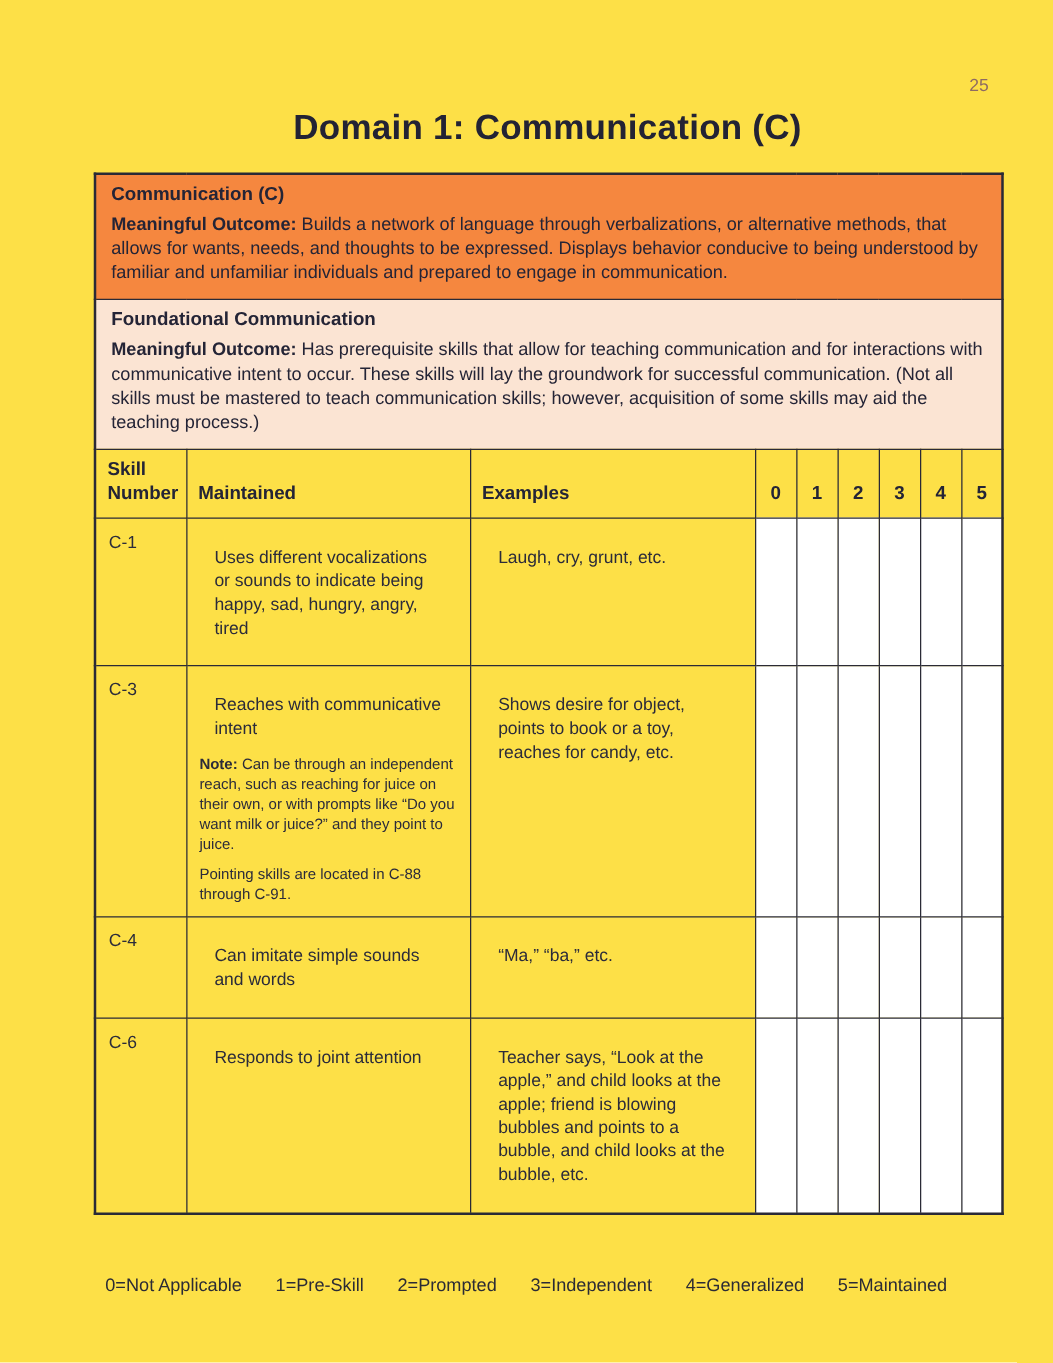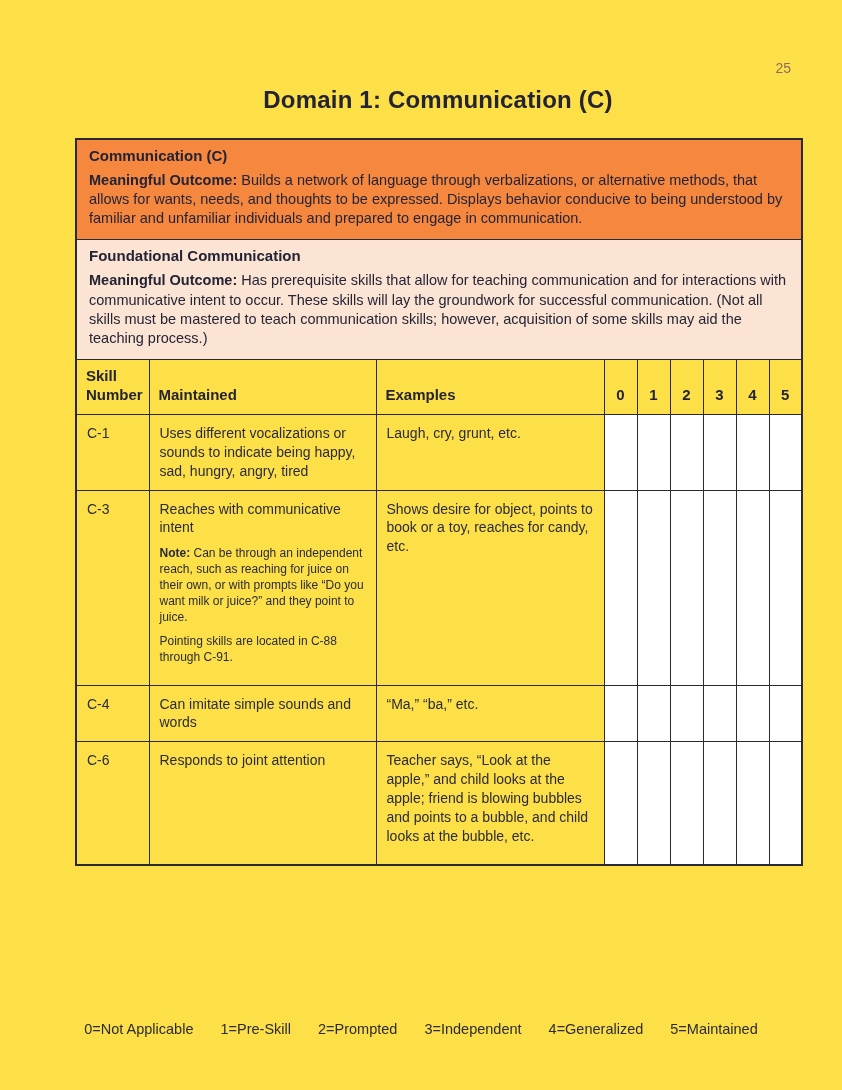--- a/index.html
+++ b/index.html
@@ -12,21 +12,21 @@
   .page { position: relative; width: 842px; height: 1090px; background: #fde047; overflow: hidden; }
 
   .page-number {
     position: absolute; top: 60px; right: 51px;
     font-size: 14px; color: #8e6b63;
   }
 
   .doc-title {
     position: absolute; top: 86px; left: 75px; width: 726px;
     margin: 0; text-align: center;
-    font-size: 24px; font-weight: bold; color: #232334;
+    font-size: 28px; font-weight: bold; color: #232334;
     letter-spacing: 0.2px;
   }
 
   table.skills-table {
     position: absolute; top: 138px; left: 75px;
     width: 726px; table-layout: fixed;
     border-collapse: collapse;
     border: 2.5px solid var(--border-color, #2a2a36);
   }
   .skills-table td, .skills-table th {
@@ -46,21 +46,21 @@
     vertical-align: bottom;
     font-size: 15px; font-weight: bold; color: #242436;
     padding: 6px 4px 9px 9px;
     height: 55px;
     line-height: 1.25;
   }
   tr.head-row th.score-h { text-align: center; padding: 6px 2px 9px 2px; }
 
   td.skill-cell { padding: 9px 6px 9px 10px; font-size: 14px; line-height: 1.35; }
   td.desc-cell, td.ex-cell { padding: 9px 9px 9px 10px; font-size: 14px; line-height: 1.35; }
-  .cell-text { margin: 0; }
+  .cell-text { margin: 12px; }
   .note { margin: 9px 0 0 0; font-size: 12px; line-height: 1.32; }
   .note strong { font-weight: bold; }
   td.score-cell { background: #ffffff; }
 
   .legend {
     position: absolute; top: 1021px; left: 0; width: 842px;
     display: flex; justify-content: center; gap: 27px;
     font-size: 14.5px; color: #2b2b35;
   }
 </style>

